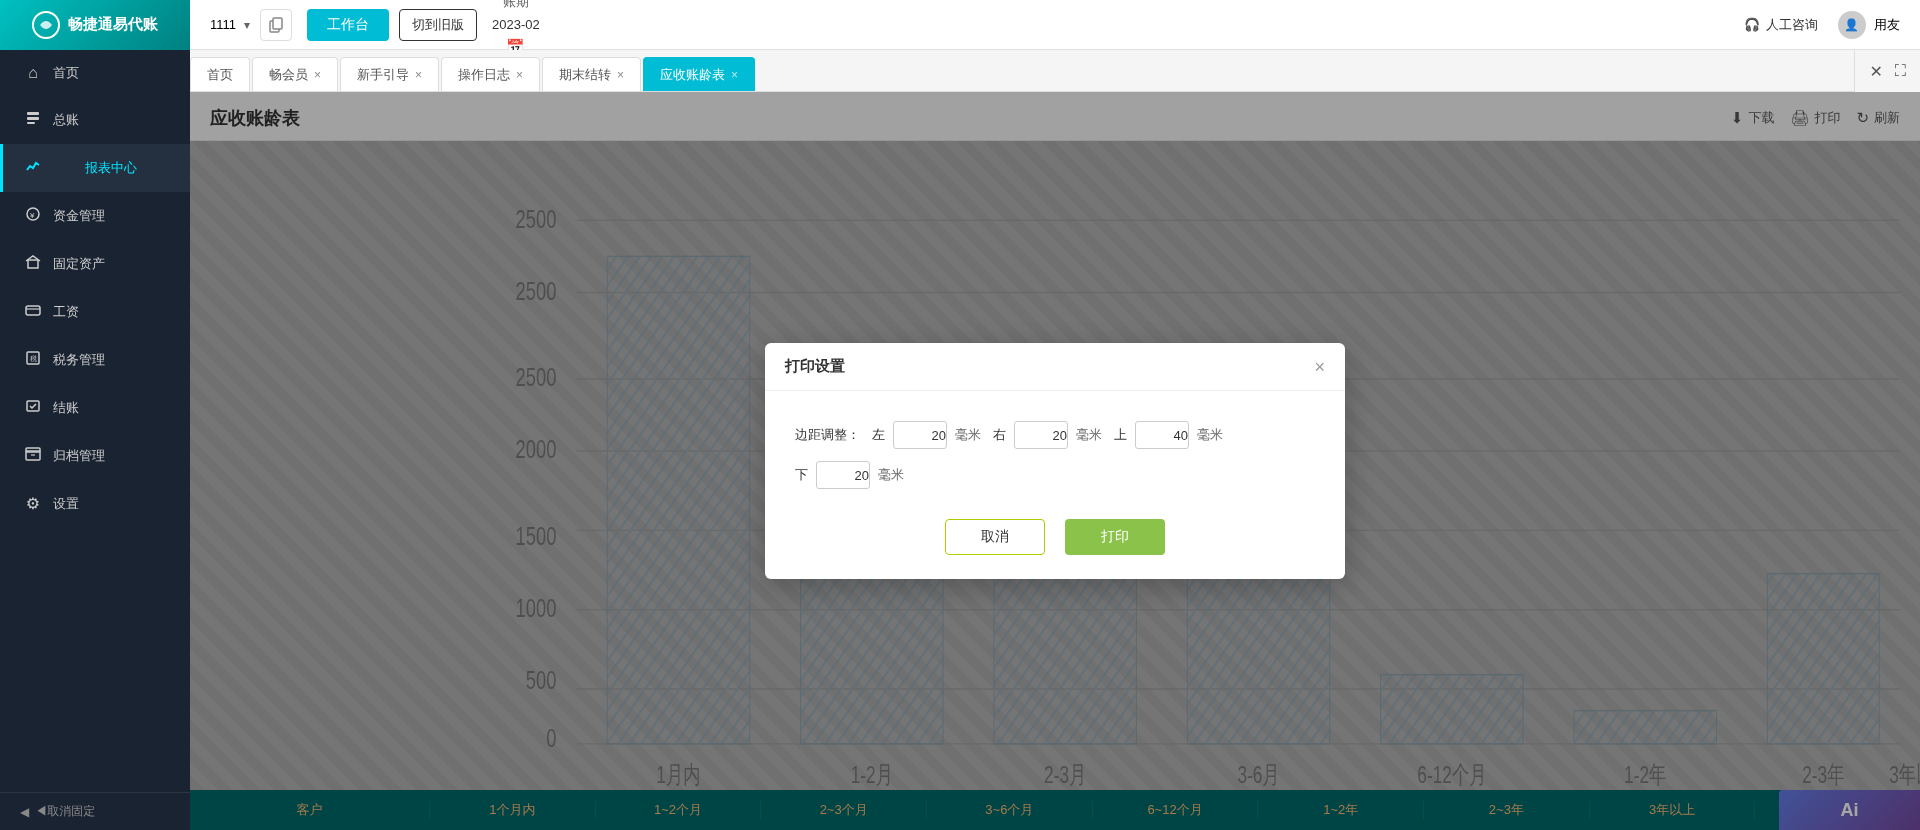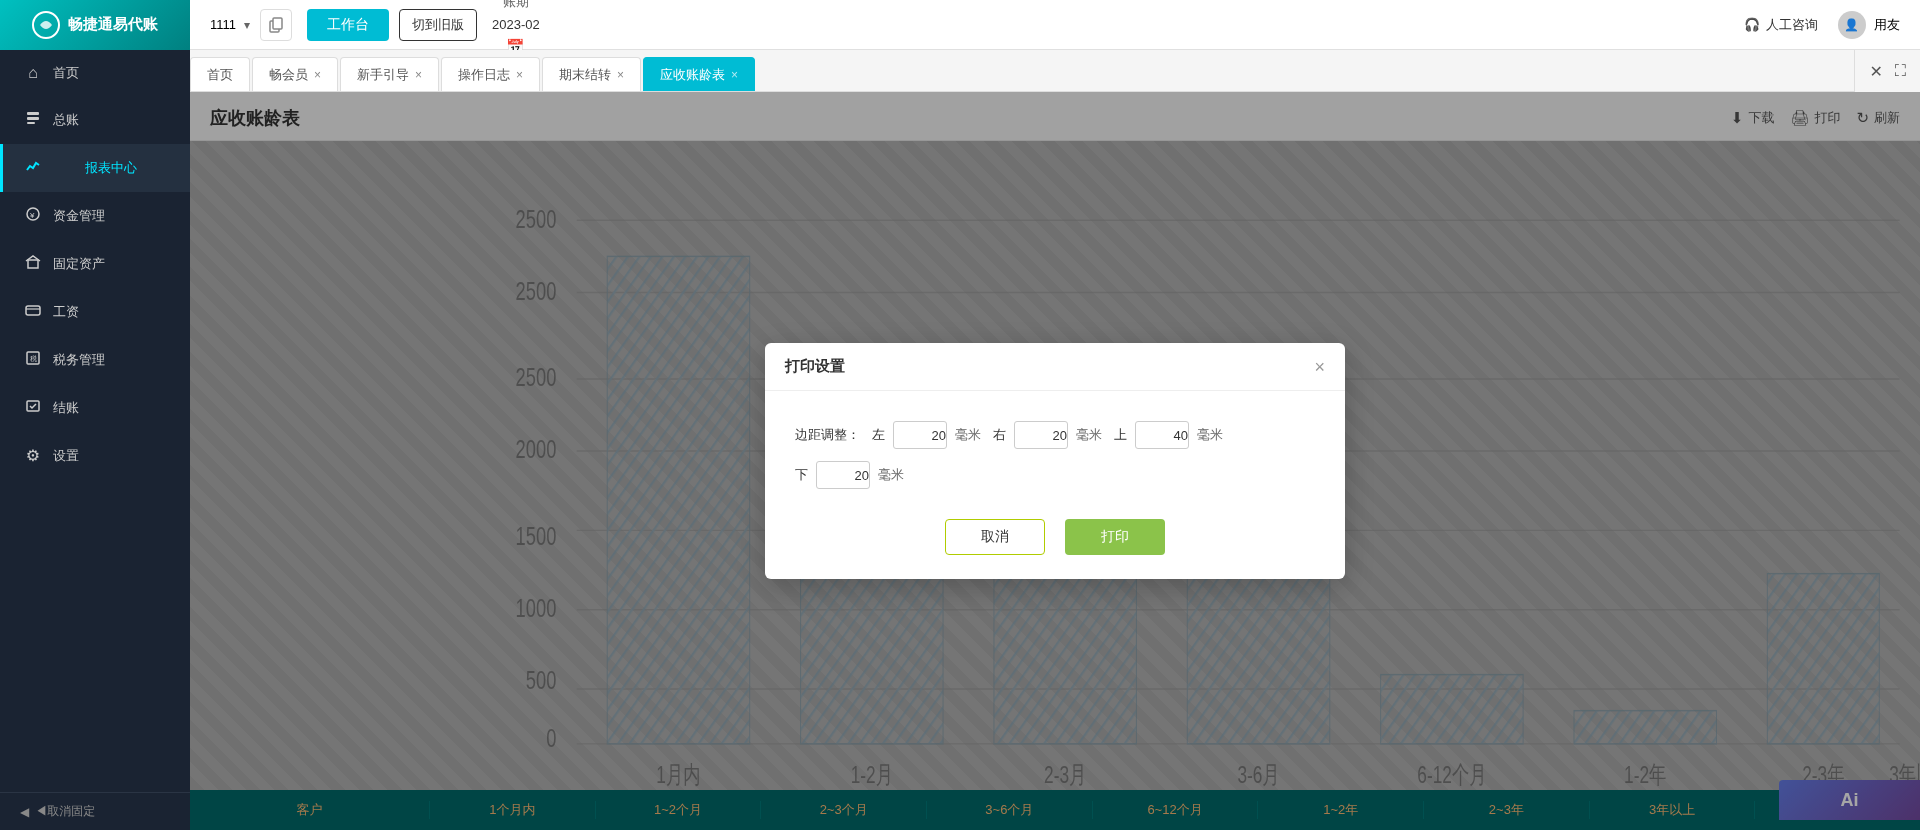--- a/index.html
+++ b/index.html
@@ -290,21 +290,21 @@
       text-align: center;
       padding: 0 8px;
       border-right: 1px solid #00888888;
     }
     .table-col:first-child { flex: 1.5; }
     .table-col:last-child { border-right: none; }
 
     
     .ai-badge {
       position: fixed;
-      bottom: 10px;
+      bottom: 0;
       right: 0;
       width: 141px;
       height: 40px;
       background: linear-gradient(135deg, #667eea, #764ba2);
       display: flex;
       align-items: center;
       justify-content: center;
       color: #fff;
       font-size: 18px;
       font-weight: bold;
@@ -524,20 +524,30 @@
         <span>税务管理</span>
       </div>
       <div class="sidebar-item">
         <span class="sidebar-item-icon">
           <svg width="16" height="16" viewBox="0 0 16 16">
               <rect x="2" y="3" width="12" height="10" rx="1" fill="none" stroke="#ccc" stroke-width="1.5"></rect>
               <polyline points="5,8 7,10 11,6" fill="none" stroke="#ccc" stroke-width="1.5"></polyline>
             </svg>
         </span>
         <span>结账</span>
+      </div>
+      <div class="sidebar-item">
+        <span class="sidebar-item-icon">
+          <svg width="16" height="16" viewBox="0 0 16 16">
+              <rect x="1" y="5" width="14" height="9" rx="1" fill="none" stroke="#ccc" stroke-width="1.5"></rect>
+              <rect x="1" y="2" width="14" height="4" rx="1" fill="none" stroke="#ccc" stroke-width="1.5"></rect>
+              <line x1="6" y1="9" x2="10" y2="9" stroke="#ccc" stroke-width="1.2"></line>
+            </svg>
+        </span>
+        <span>归档管理</span>
       </div>
       <div class="sidebar-item">
         <span class="sidebar-item-icon">⚙</span>
         <span>设置</span>
       </div>
     </div>
     <div class="sidebar-collapse-btn">
       <span>◀</span>
       <span>◀取消固定</span>
     </div>

